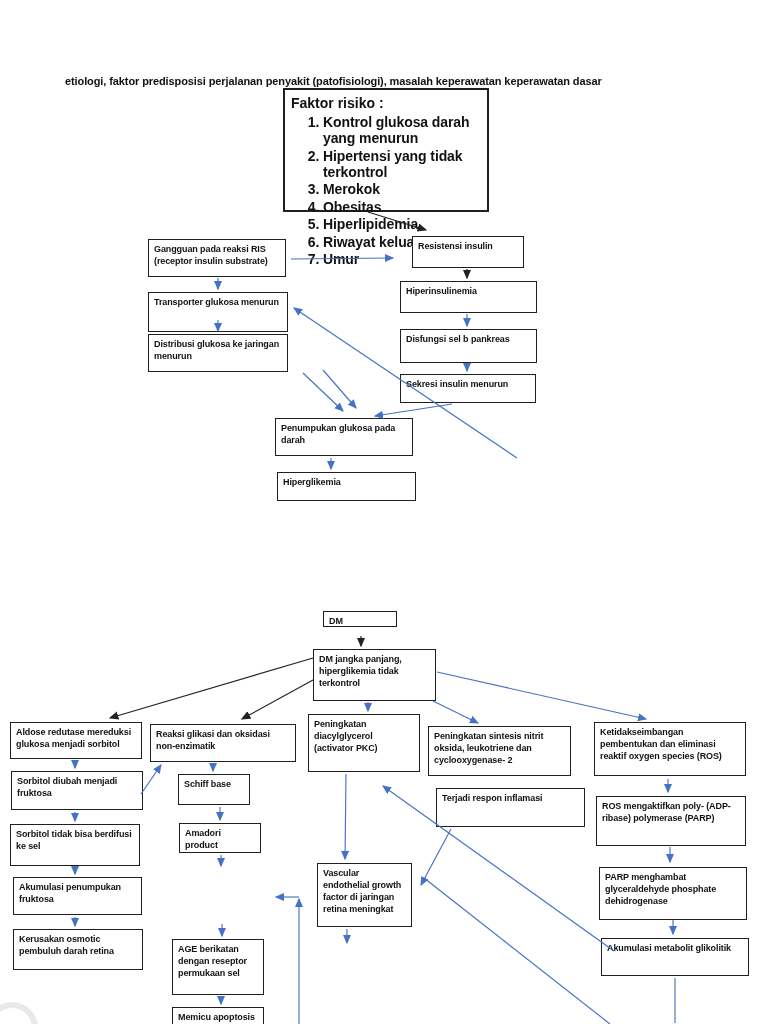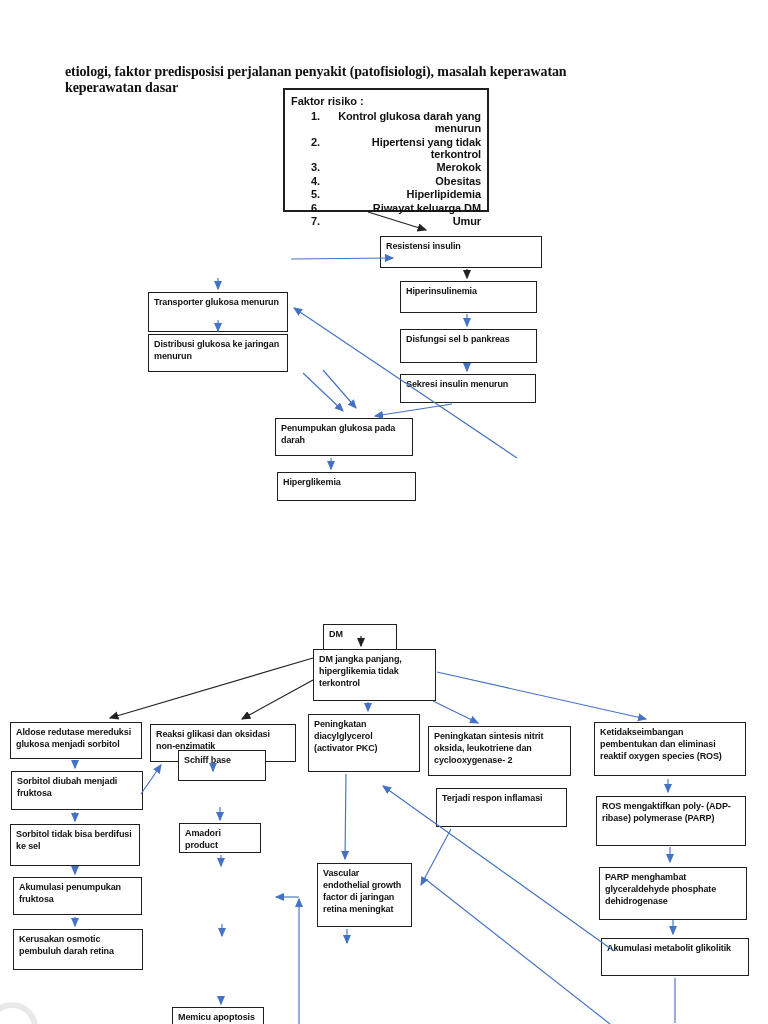--- a/index.html
+++ b/index.html
@@ -1,27 +1,27 @@
 <!DOCTYPE html>
 <html><head>
 <meta charset="utf-8">
 <style>
   html,body{margin:0;padding:0;background:#ffffff;}
   #page{position:relative;width:768px;height:1024px;background:#ffffff;overflow:hidden;
         font-family:"Liberation Sans",sans-serif;}
   .bx{position:absolute;border:1.6px solid #1f1f1f;background:#fff;box-sizing:border-box;
       font-weight:700;font-size:9px;line-height:1.32;color:#111;padding:4px 5px;
       letter-spacing:-0.1px;}
-  .title{position:absolute;left:65px;top:64px;width:560px;font-weight:700;font-size:14px;
-         color:#111;letter-spacing:-0.1px;font-family:Liberation Serif, serif;}
+  .title{position:absolute;left:65px;top:75px;width:560px;font-weight:700;font-size:11px;
+         color:#111;letter-spacing:-0.1px;}
   #risk-box{position:absolute;left:283px;top:88px;width:206px;height:124px;
             border:2px solid #1f1f1f;box-sizing:border-box;background:#fff;
-            font-weight:700;font-size:11px;color:#111;padding:5px 6px;}
+            font-weight:700;font-size:14px;color:#111;padding:5px 6px;}
   #risk-box ol{margin:3px 0 0 0;padding-left:32px;}
-  #risk-box li{margin-bottom:1.5px;letter-spacing:-0.1px;text-align:right;}
+  #risk-box li{margin-bottom:1.5px;letter-spacing:-0.1px;}
   svg.connectors{position:absolute;left:0;top:0;pointer-events:none;}
   .wm{position:absolute;left:-14px;top:1002px;width:40px;height:40px;border:6px solid #e4e4e4;
       border-radius:50%;opacity:.8;}
 </style>
 </head>
 <body>
 
 <div id="page">
 
   <div class="title">etiologi, faktor predisposisi perjalanan penyakit (patofisiologi), masalah keperawatan keperawatan dasar</div>
@@ -32,48 +32,50 @@
       <li>Kontrol glukosa darah yang menurun</li>
       <li>Hipertensi yang tidak terkontrol</li>
       <li>Merokok</li>
       <li>Obesitas</li>
       <li>Hiperlipidemia</li>
       <li>Riwayat keluarga DM</li>
       <li>Umur</li>
     </ol>
   </div>
 
+  <div class="bx" style="left:148px;top:239px;width:138px;height:38px">Gangguan pada reaksi RIS (receptor insulin substrate)</div>
   <div class="bx" style="left:148px;top:292px;width:140px;height:40px">Transporter glukosa menurun</div>
   <div class="bx" style="left:148px;top:334px;width:140px;height:38px">Distribusi glukosa ke jaringan menurun</div>
-  <div class="bx" style="left:380px;top:236px;width:162px;height:32px">Resistensi insulin</div>
+  <div class="bx" style="left:412px;top:236px;width:112px;height:32px">Resistensi insulin</div>
   <div class="bx" style="left:400px;top:281px;width:137px;height:32px">Hiperinsulinemia</div>
   <div class="bx" style="left:400px;top:329px;width:137px;height:34px">Disfungsi sel b pankreas</div>
   <div class="bx" style="left:400px;top:374px;width:136px;height:29px">Sekresi insulin menurun</div>
   <div class="bx" style="left:275px;top:418px;width:138px;height:38px">Penumpukan glukosa pada darah</div>
   <div class="bx" style="left:277px;top:472px;width:139px;height:29px">Hiperglikemia</div>
 
-  <div class="bx" style="left:323px;top:624px;width:74px;height:28px">DM</div>
+  <div class="bx" style="left:323px;top:611px;width:74px;height:16px">DM</div>
   <div class="bx" style="left:313px;top:649px;width:123px;height:52px">DM jangka panjang, hiperglikemia tidak terkontrol</div>
 
   <div class="bx" style="left:10px;top:722px;width:132px;height:37px">Aldose redutase mereduksi glukosa menjadi sorbitol</div>
   <div class="bx" style="left:11px;top:771px;width:132px;height:39px">Sorbitol diubah menjadi fruktosa</div>
   <div class="bx" style="left:10px;top:824px;width:130px;height:42px">Sorbitol tidak bisa berdifusi ke sel</div>
   <div class="bx" style="left:13px;top:877px;width:129px;height:38px">Akumulasi penumpukan fruktosa</div>
   <div class="bx" style="left:13px;top:929px;width:130px;height:41px">Kerusakan osmotic pembuluh darah retina</div>
 
   <div class="bx" style="left:150px;top:724px;width:146px;height:38px">Reaksi glikasi dan oksidasi non-enzimatik</div>
-  <div class="bx" style="left:178px;top:750px;width:88px;height:31px">Schiff base</div>
+  <div class="bx" style="left:178px;top:774px;width:72px;height:31px">Schiff base</div>
   <div class="bx" style="left:179px;top:823px;width:82px;height:30px">Amadori product</div>
+  <div class="bx" style="left:172px;top:939px;width:92px;height:56px">AGE berikatan dengan reseptor permukaan sel</div>
   <div class="bx" style="left:172px;top:1007px;width:92px;height:30px">Memicu apoptosis</div>
 
   <div class="bx" style="left:308px;top:714px;width:112px;height:58px">Peningkatan diacylglycerol (activator PKC)</div>
   <div class="bx" style="left:317px;top:863px;width:95px;height:64px">Vascular endothelial growth factor di jaringan retina meningkat</div>
 
   <div class="bx" style="left:428px;top:726px;width:143px;height:50px">Peningkatan sintesis nitrit oksida, leukotriene dan cyclooxygenase- 2</div>
-  <div class="bx" style="left:436px;top:788px;width:131px;height:39px">Terjadi respon inflamasi</div>
+  <div class="bx" style="left:436px;top:788px;width:149px;height:39px">Terjadi respon inflamasi</div>
 
   <div class="bx" style="left:596px;top:796px;width:150px;height:50px">ROS mengaktifkan poly- (ADP- ribase) polymerase (PARP)</div>
   <div class="bx" style="left:594px;top:722px;width:152px;height:54px">Ketidakseimbangan pembentukan dan eliminasi reaktif oxygen species (ROS)</div>
   <div class="bx" style="left:599px;top:867px;width:148px;height:53px">PARP menghambat glyceraldehyde phosphate dehidrogenase</div>
   <div class="bx" style="left:601px;top:938px;width:148px;height:38px">Akumulasi metabolit glikolitik</div>
 
   <svg class="connectors" width="768" height="1024" viewBox="0 0 768 1024">
     <defs>
       <marker id="ab" markerWidth="9" markerHeight="8" refX="7" refY="3.5" orient="auto">
         <path d="M0,0 L8,3.5 L0,7 z" fill="#4472c4"></path>

